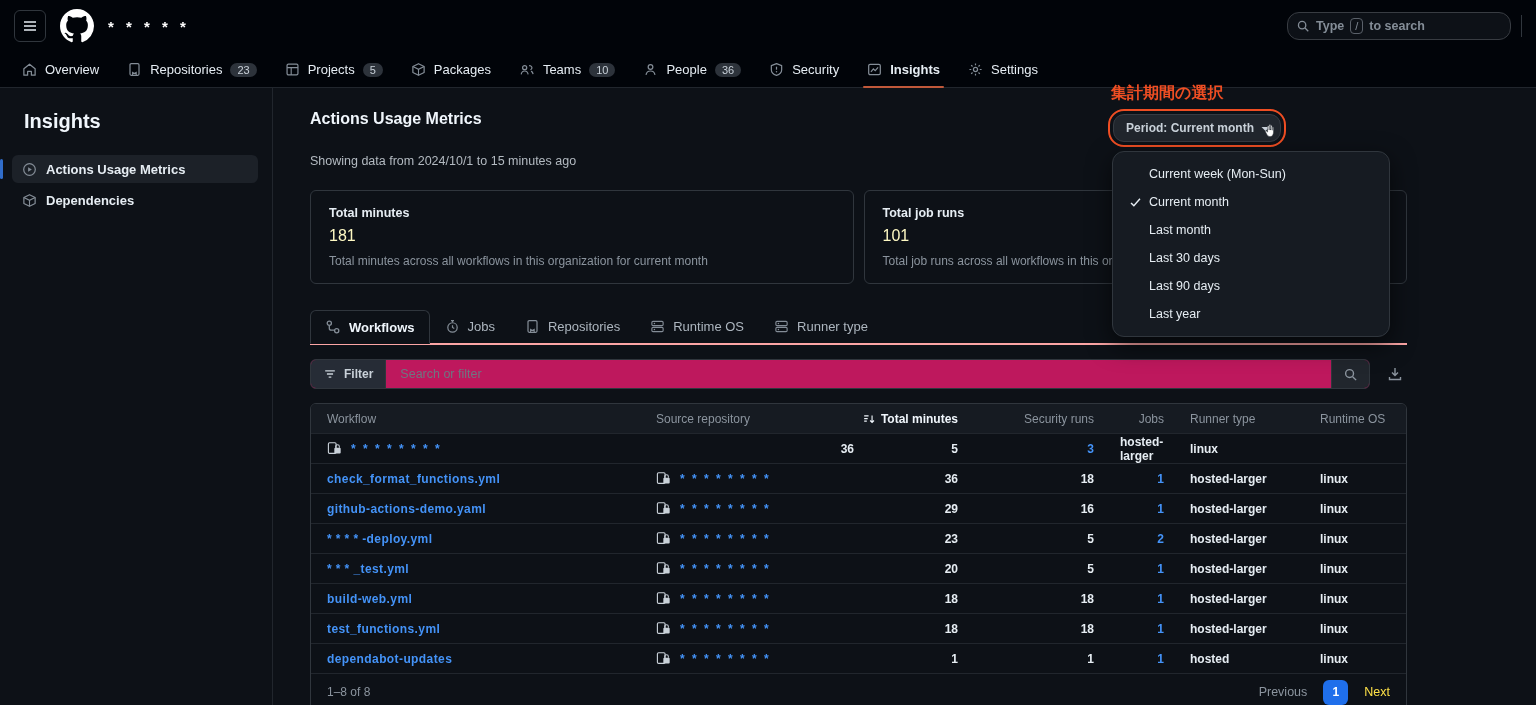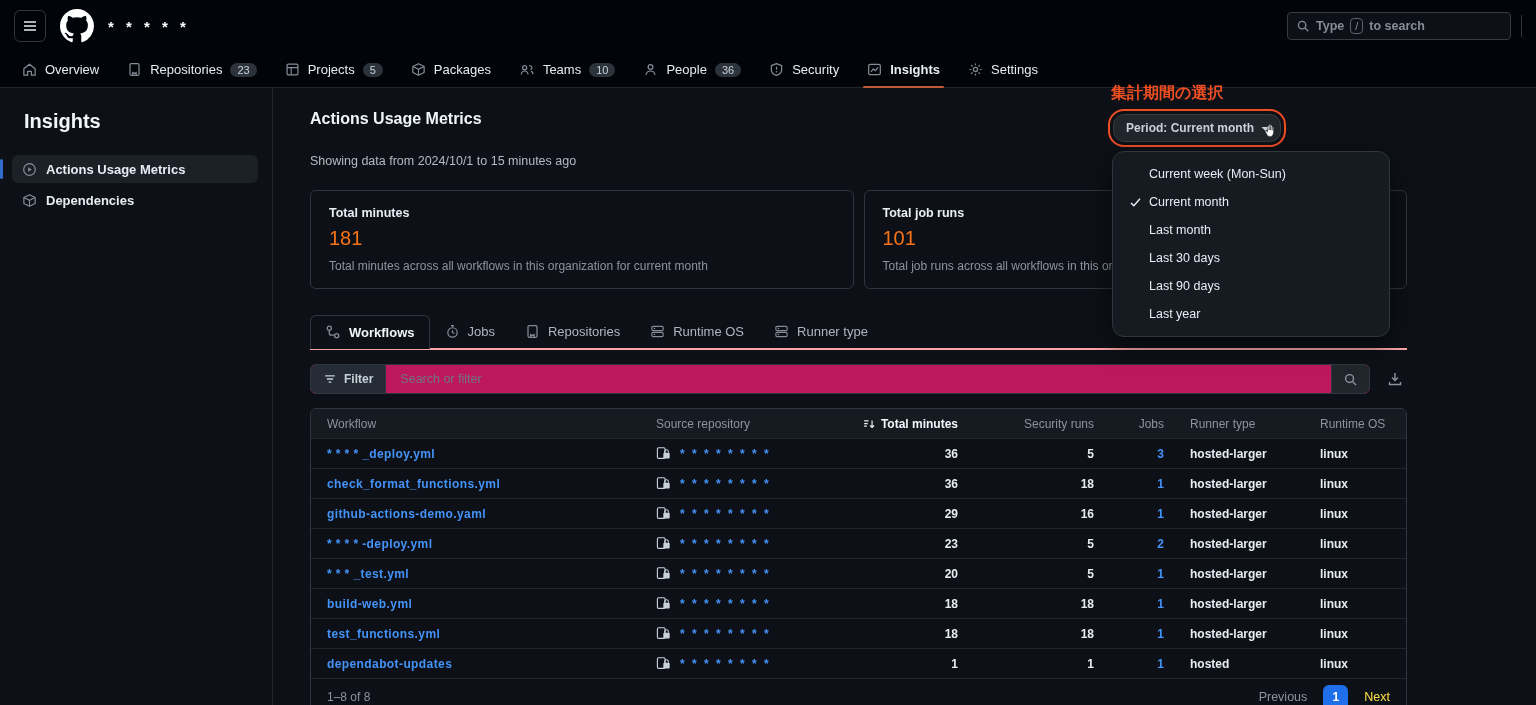--- a/index.html
+++ b/index.html
@@ -10,21 +10,21 @@
   }
   svg { display:block; }
 
   
   .topbar { height:52px; background:#010409; display:flex; align-items:center; padding:0 14px; }
   .hamburger { width:32px; height:32px; border:1px solid #30363d; border-radius:6px;
     display:flex; align-items:center; justify-content:center; color:#e6edf3; background:transparent; cursor:pointer; }
   .gh-logo { margin-left:14px; color:#fff; }
   .org-name { margin-left:14px; font-weight:bold; font-size:15px; letter-spacing:4px; color:#fff; }
   .top-right { margin-left:auto; display:flex; align-items:center; }
-  .searchbox { width:224px; height:28px; border:1px solid #383c42; border-radius:4px;
+  .searchbox { width:224px; height:28px; border:1px solid #383c42; border-radius:12px;
     display:flex; align-items:center; gap:6px; padding:0 8px; color:#848d97; background:#0d1117; cursor:text; }
   .searchbox .key { border:1px solid #5a6069; border-radius:4px; font-size:11px; padding:0 4px; line-height:14px; color:#848d97; }
   .searchbox .hint { font-size:12.5px; font-weight:bold; }
   .top-divider { width:1px; height:22px; background:#30363d; margin-left:10px; }
 
   
   .orgnav { height:36px; background:#010409; border-bottom:1px solid #21262d;
     display:flex; align-items:stretch; padding:0 8px; }
   .navitem { display:flex; align-items:center; gap:8px; padding:0 10px; margin:0 4px;
     color:#e6edf3; font-size:13px; cursor:pointer; position:relative; }
@@ -63,21 +63,21 @@
   .dropdown { position:absolute; top:calc(100% + 9px); left:-1px; width:278px; background:#161b22;
     border:1px solid #30363d; border-radius:12px; padding:8px 0; box-shadow:0 8px 24px rgba(0,0,0,.6); z-index:30; }
   .dd-item { display:flex; align-items:center; height:28px; padding:0 16px; font-size:12.5px; color:#e6edf3; cursor:pointer; }
   .dd-item .check { width:20px; color:#e6edf3; visibility:hidden; }
   .dd-item.checked .check { visibility:visible; }
 
   
   .cards { display:flex; gap:10px; margin-top:22px; width:1097px; }
   .card { flex:1; border:1px solid #30363d; border-radius:6px; padding:15px 18px; background:#0d1117; }
   .card .c-title { font-size:12.5px; font-weight:bold; color:#e6edf3; }
-  .card .c-value { font-size:20px; color:#f97316; margin-top:7px; }
+  .card .c-value { font-size:16px; color:#fef9c3; margin-top:7px; }
   .card .c-desc { font-size:12px; color:#8b949e; margin-top:9px; }
 
   
   .tabs { display:flex; margin-top:26px; width:1097px; border-bottom:2px solid #fca5a5; align-items:flex-start; }
   .tab { display:flex; align-items:center; gap:8px; padding:8px 14px; font-size:13px; color:#adb6bf; cursor:pointer;
     border:1px solid transparent; margin-bottom:-1px; }
   .tab .icon { color:#848d97; }
   .tab.active { color:#f0f6fc; font-weight:bold; background:#0d1117; border-color:#30363d;
     border-bottom-color:#0d1117; border-radius:6px 6px 0 0; }
 
@@ -472,21 +472,20 @@
             </svg>
           <span>Total minutes</span>
         </div>
         <div class="num">Security runs</div>
         <div class="num">Jobs</div>
         <div class="cell-runner">Runner type</div>
         <div class="cell-os">Runtime OS</div>
       </div>
 
         <div class="tgrid trow">
-          <div class="wf-link">* * * * _deploy.yml</div>
           <div class="src-cell">
             <span class="icon">
               <svg width="15" height="15" viewBox="0 0 16 16">
                 <rect x="1.5" y="1.8" width="8.2" height="11.4" rx="1.3" fill="none" stroke="currentColor" stroke-width="1.2"></rect>
                 <path d="M9.2 7.2V6.1a2 2 0 0 1 4 0v1.1" fill="none" stroke="currentColor" stroke-width="1.1"></path>
                 <rect x="7.8" y="7.2" width="6.8" height="6" rx="1" fill="currentColor"></rect>
               </svg>
             </span>
             <span>* * * * * * * *</span>
           </div>

